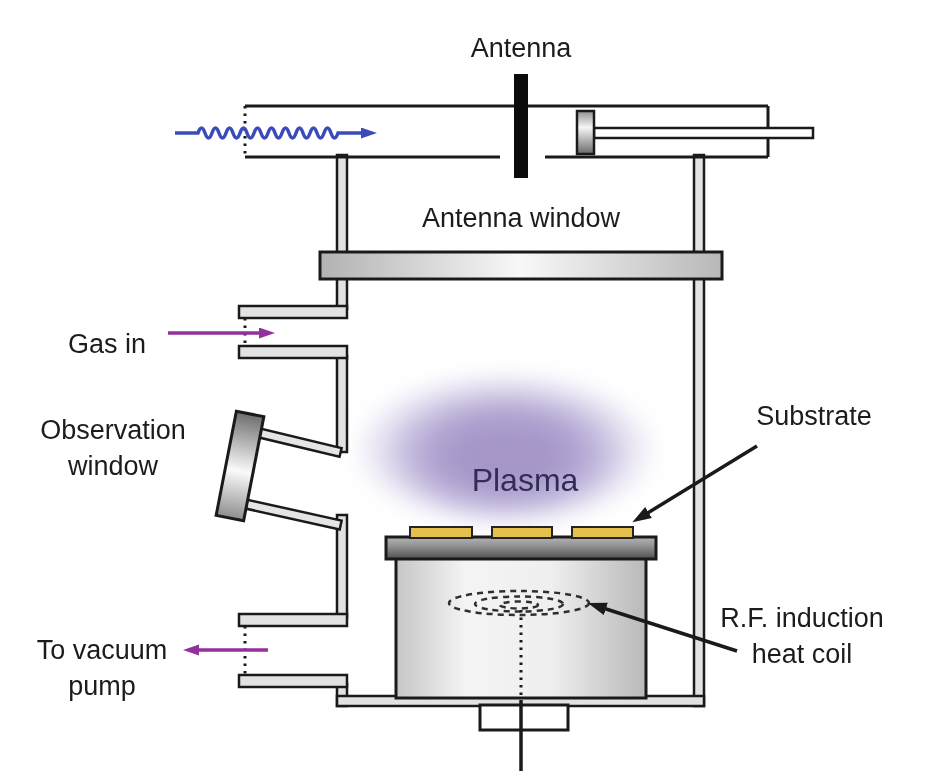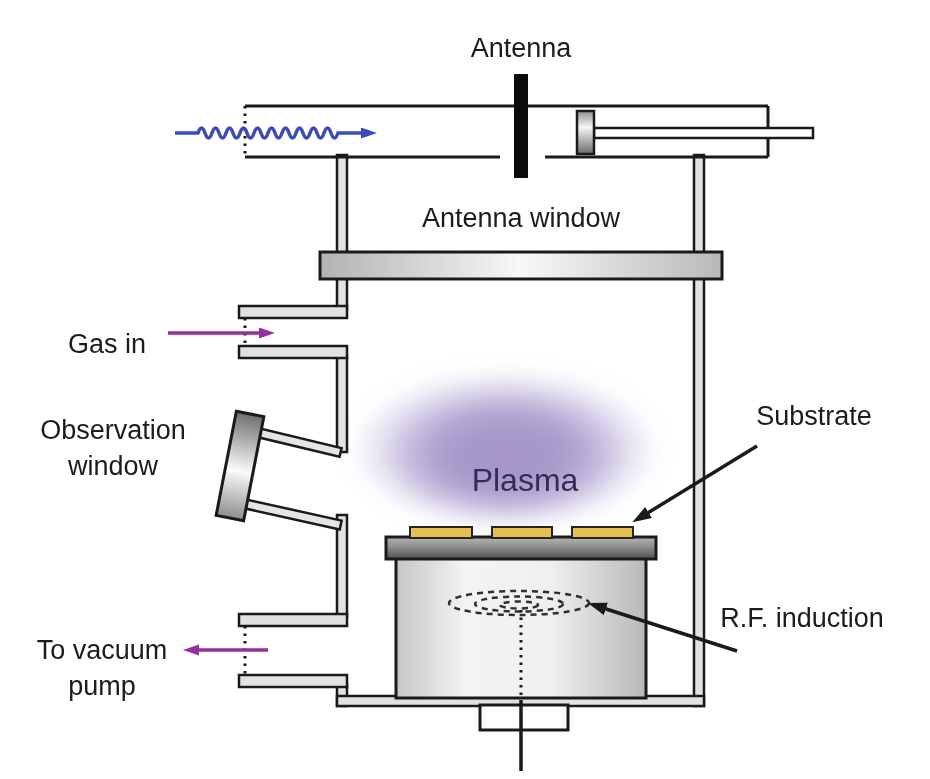--- a/index.html
+++ b/index.html
@@ -172,20 +172,21 @@
   <div class="lbl lbl-plasma" style="left:525px;top:462px;">
     <span>Plasma</span>
   </div>
 
   <div class="lbl" style="left:814px;top:398px;text-align:right;">
     <span>Substrate</span>
   </div>
 
   <div class="lbl" style="left:802px;top:600px;">
     <span>R.F. induction</span>
+    <span>heat coil</span>
   </div>
 
   <div class="lbl" style="left:102px;top:612px;margin-top:20px;">
     <span>To vacuum</span>
     <span>pump</span>
   </div>
 
 </div>
 
 </body></html>

